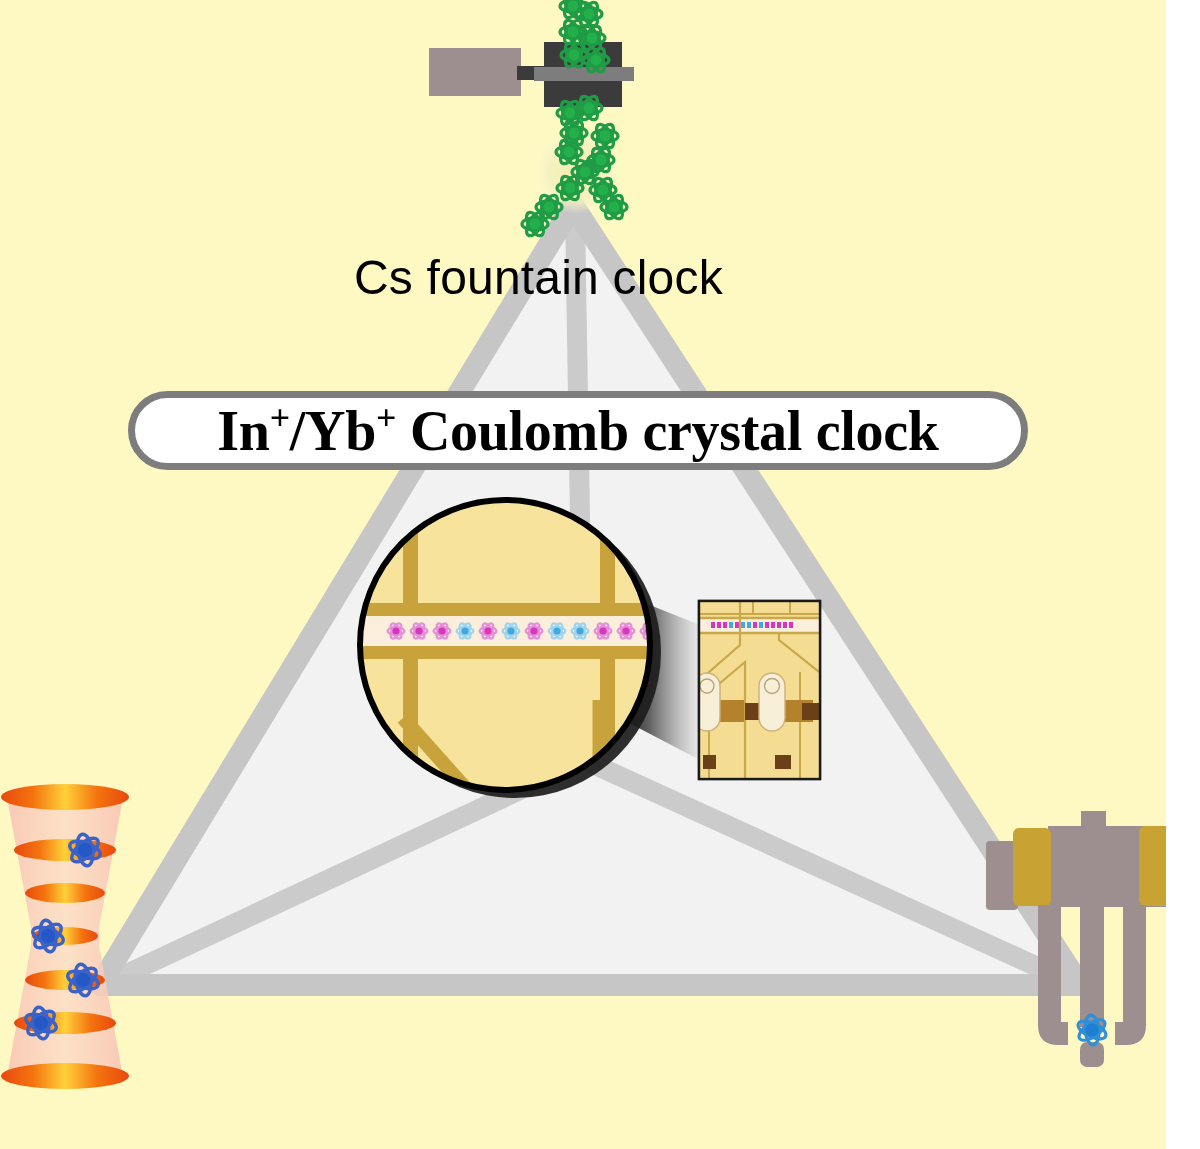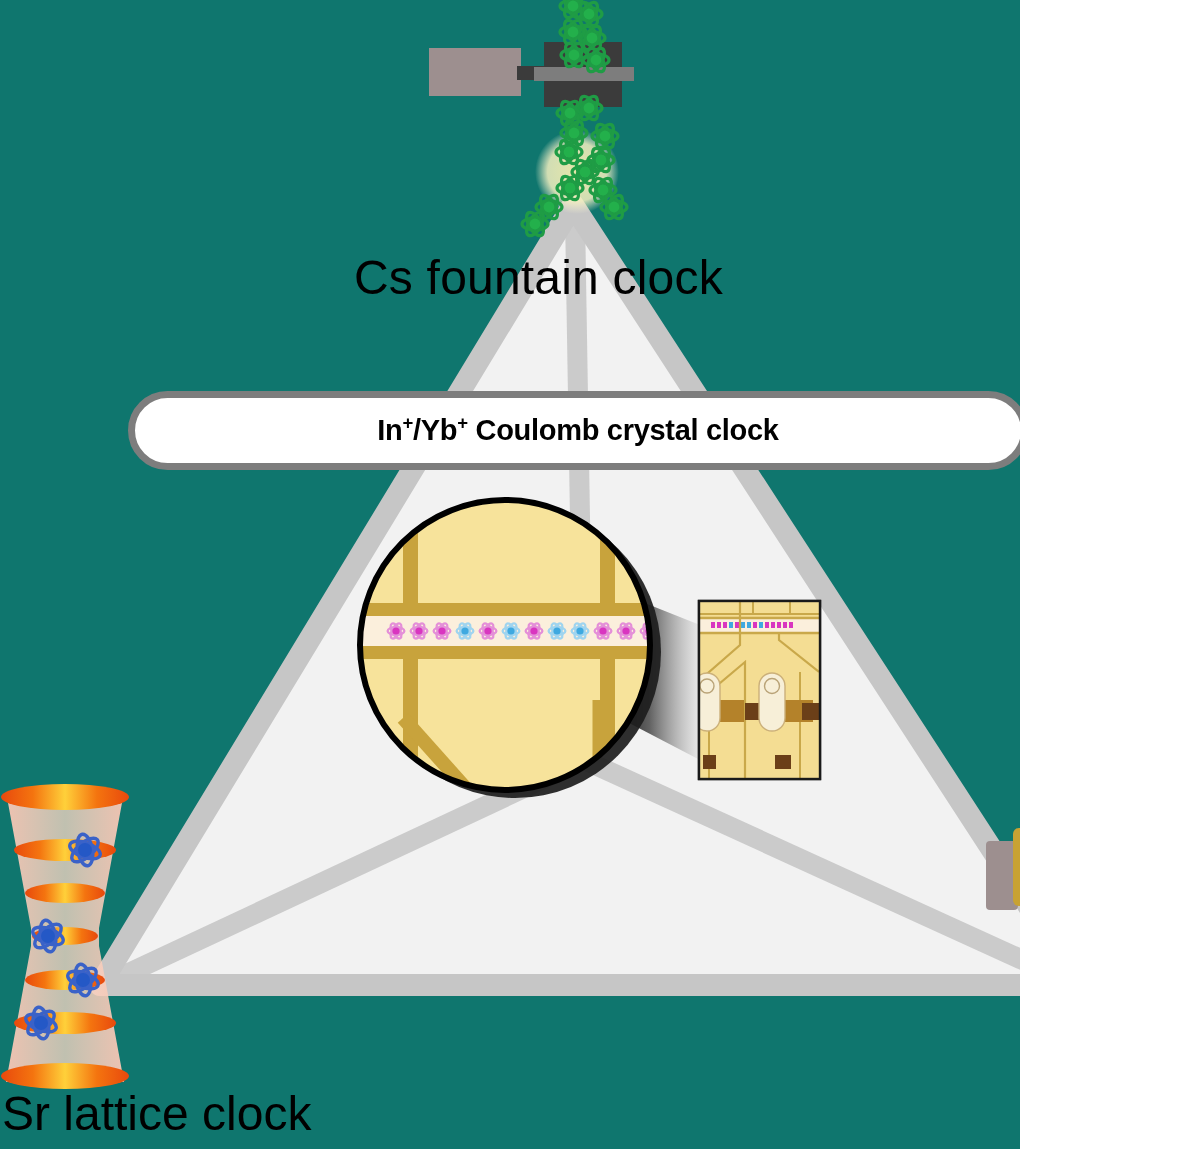--- a/index.html
+++ b/index.html
@@ -6,24 +6,25 @@
   html, body {
     margin: 0;
     padding: 0;
     background: #ffffff;
   }
   body {
     font-family: "Liberation Sans", sans-serif;
   }
   #stage {
     position: relative;
-    width: 1020px;
+    width: 1154px;
     height: 1149px;
-    background: #0f766e;
+    background: #fef9c3;
     overflow: hidden;
+    padding-left: 12px;
   }
   #scene {
     position: absolute;
     left: 0;
     top: 0;
     width: 1200px;
     height: 1149px;
   }
 
   
@@ -65,23 +66,23 @@
     height: 79px;
     box-sizing: border-box;
     border: 7px solid #7d7d7d;
     border-radius: 40px;
     background: #ffffff;
     display: flex;
     align-items: center;
     justify-content: center;
   }
   #center-callout-text {
-    font-family: Liberation Sans, sans-serif;
+    font-family: Liberation Serif, serif;
     font-weight: 700;
-    font-size: 29px;
+    font-size: 56px;
     color: #000000;
     white-space: nowrap;
     letter-spacing: -0.3px;
   }
   #center-callout-text .sup {
     font-size: 0.64em;
   }
 </style>
 </head>
 <body>
@@ -351,20 +352,19 @@
           <use href="#ionMagenta" x="695" y="631"></use>
         </g>
       </g>
 
       <circle cx="505" cy="645" r="145" fill="none" stroke="#000000" stroke-width="6"></circle>
     </g>
   </svg>
 
   <div class="label" id="label-cs">Cs fountain clock</div>
 
-  <div class="label" id="label-sr">Sr lattice clock</div>
 
 
   <div id="center-callout">
     <span id="center-callout-text"><span>In</span><span class="sup">+</span><span>/Yb</span><span class="sup">+</span><span> Coulomb crystal clock</span></span>
   </div>
 
 </div>
 
 </body></html>

